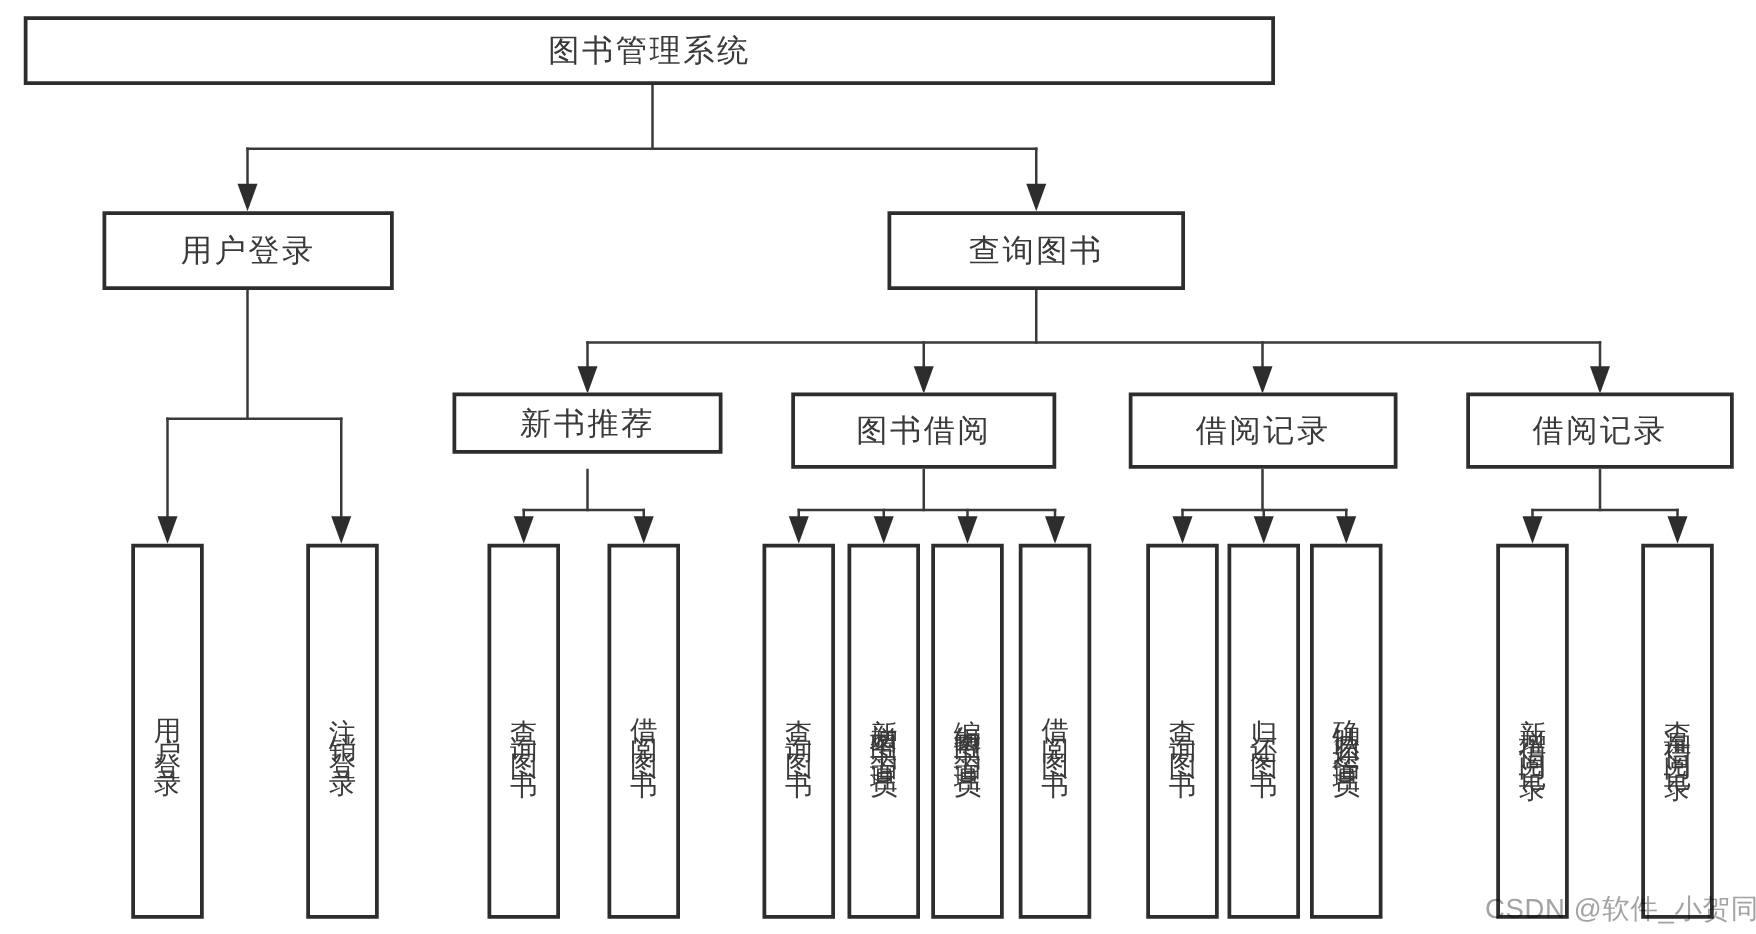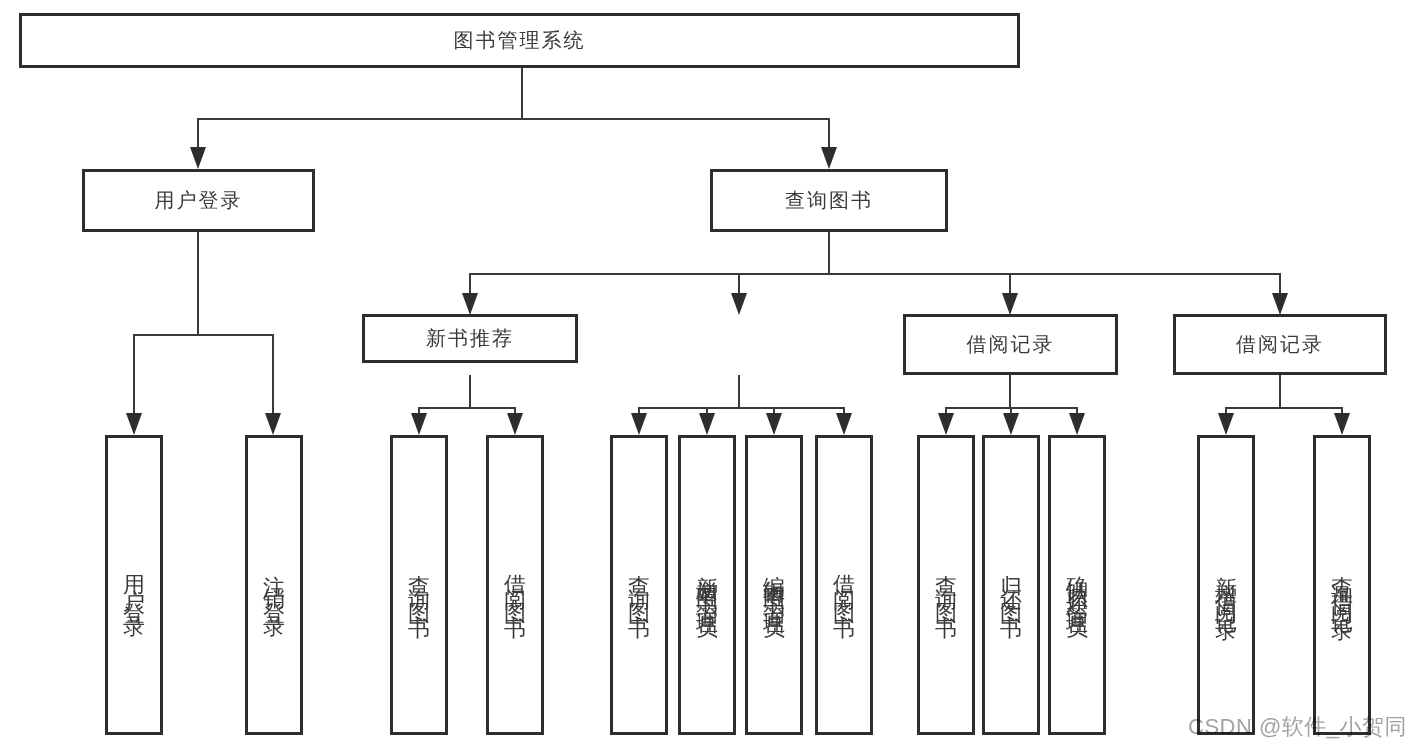--- a/index.html
+++ b/index.html
@@ -4,21 +4,21 @@
 <style>
   html,body { margin:0; padding:0; background:#fff; }
   .canvas {
     position:relative; width:1405px; height:747px; background:#ffffff;
     font-family:"Liberation Sans", sans-serif; color:#333; overflow:hidden;
   }
   .box {
     position:absolute; background:#fff; border:3px solid #2d2d2d; box-sizing:border-box;
     display:flex; align-items:center; justify-content:center; color:#3a3a3a; z-index:2;
   }
-  .h { font-size:20px; letter-spacing:2px; }
+  .h { font-size:25px; letter-spacing:2px; }
   .leaf {
     top:435px; width:58px; height:300px;
     writing-mode:vertical-rl; text-orientation:mixed;
     font-size:22px; line-height:1;
   }
   .ls4 { letter-spacing:14px; }
   .ls6 { letter-spacing:9px; }
   .ls9 { letter-spacing:6px; }
   .vl { position:absolute; width:2px; background:#3a3a3a; z-index:1; }
   .hl { position:absolute; height:2px; background:#3a3a3a; z-index:1; }
@@ -61,20 +61,21 @@
   <div class="vl" style="left:469px; top:273px; height:22px;"></div>
   <div class="arw" style="left:462px; top:293px;"></div>
   <div class="vl" style="left:738px; top:273px; height:22px;"></div>
   <div class="arw" style="left:731px; top:293px;"></div>
   <div class="vl" style="left:1009px; top:273px; height:22px;"></div>
   <div class="arw" style="left:1002px; top:293px;"></div>
   <div class="vl" style="left:1279px; top:273px; height:22px;"></div>
   <div class="arw" style="left:1272px; top:293px;"></div>
 
   <div class="box h" style="left:362px; top:314px; width:216px; height:49px;">新书推荐</div>
+  <div class="box h" style="left:633px; top:314px; width:212px; height:61px;">图书借阅</div>
   <div class="box h" style="left:903px; top:314px; width:215px; height:61px;">借阅记录</div>
   <div class="box h" style="left:1173px; top:314px; width:214px; height:61px;">借阅记录</div>
 
   <div class="vl" style="left:469px; top:375px; height:34px;"></div>
   <div class="hl" style="left:418px; top:407px; width:98px;"></div>
   <div class="vl" style="left:418px; top:407px; height:8px;"></div>
   <div class="arw" style="left:411px; top:413px;"></div>
   <div class="vl" style="left:514px; top:407px; height:8px;"></div>
   <div class="arw" style="left:507px; top:413px;"></div>
 

